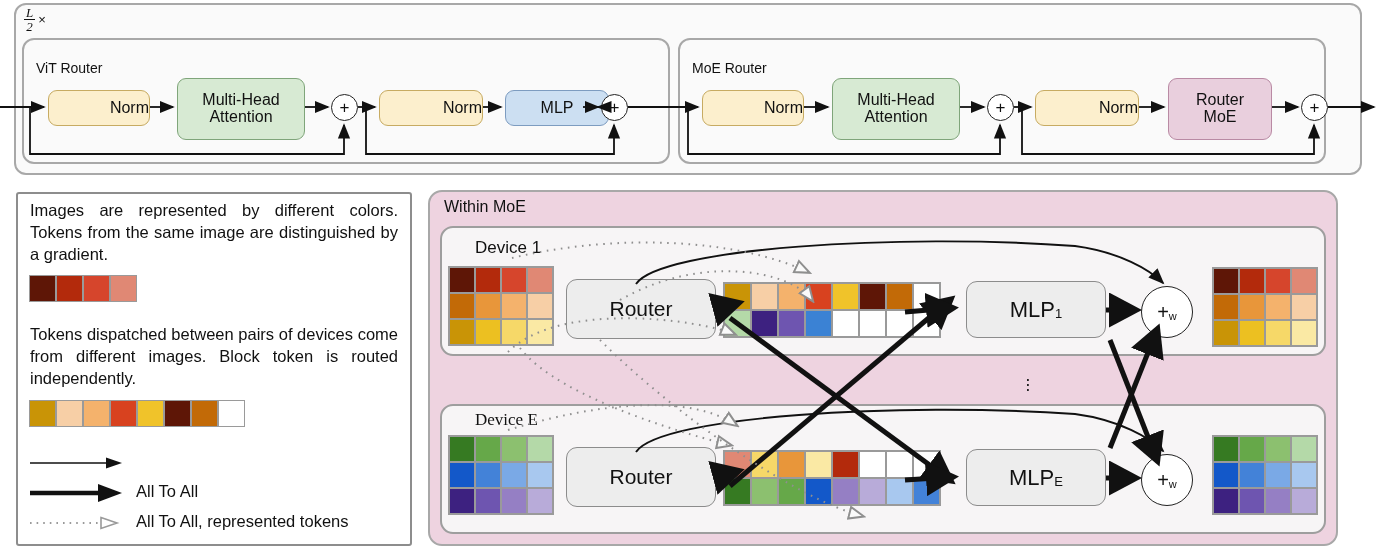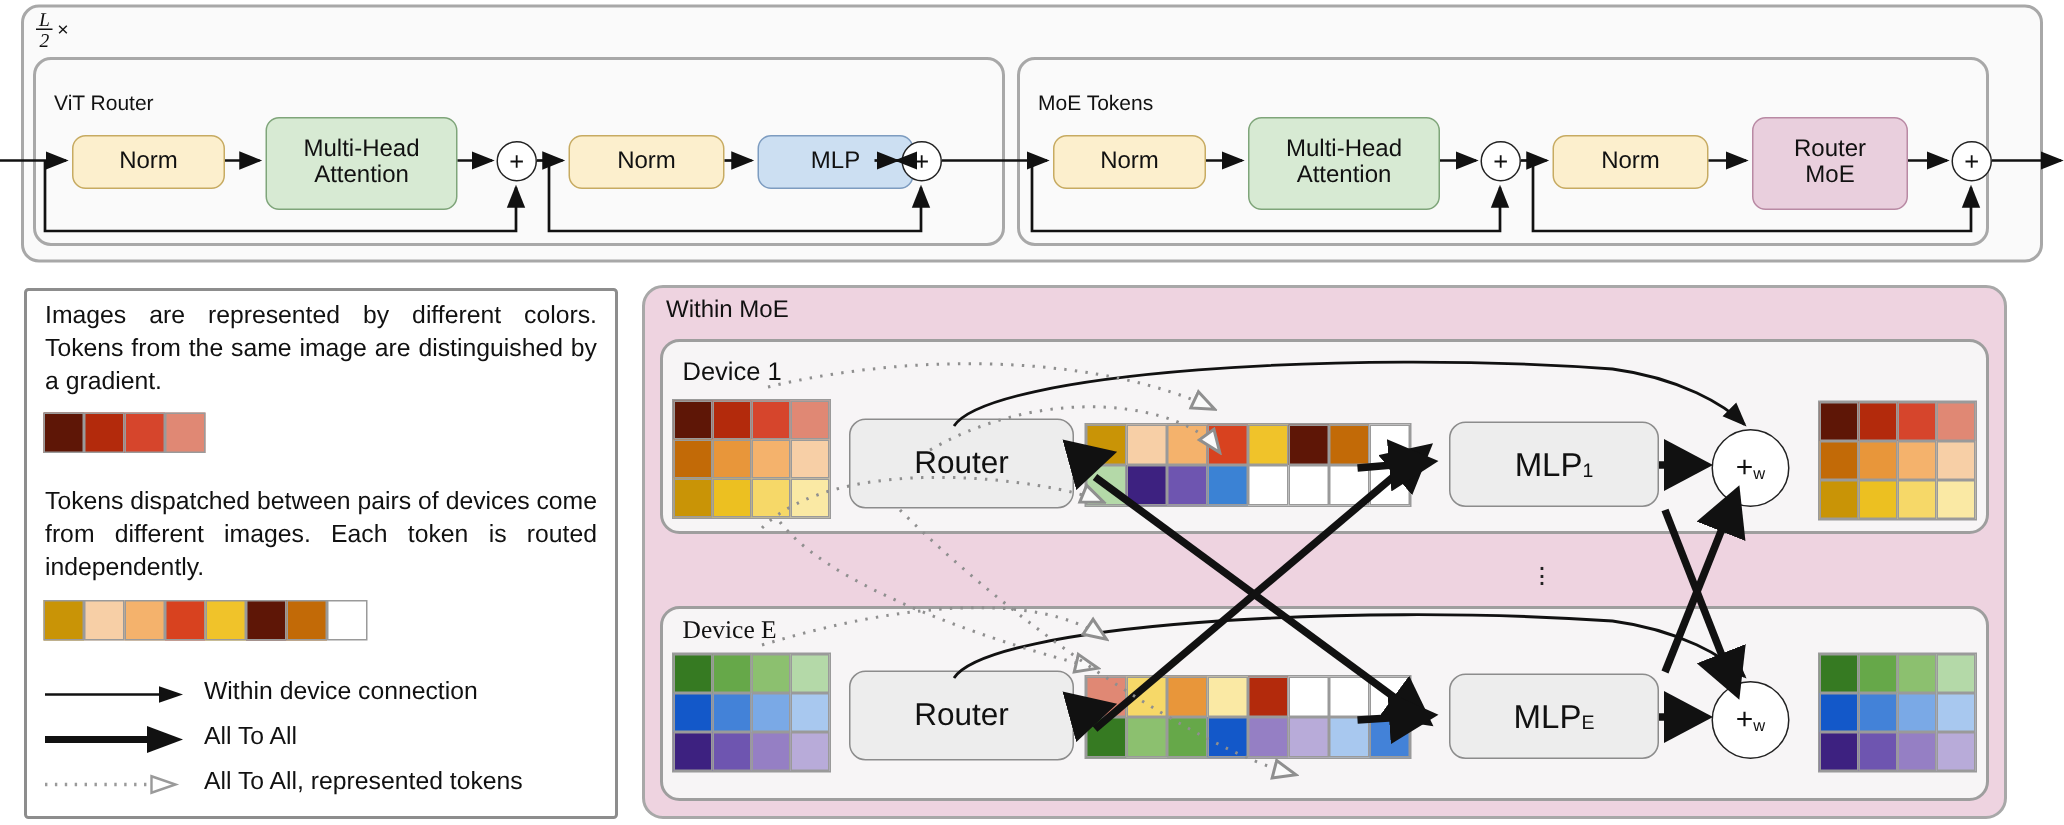--- a/index.html
+++ b/index.html
@@ -19,42 +19,42 @@
   .frac .num{display:block;border-bottom:1.3px solid #111;padding:0 2px;}
   .frac .den{display:block;padding:0 2px;}
   .times{display:inline-block;vertical-align:middle;font-size:13px;margin-left:3px;font-style:normal;}
 
   #vit-block{left:22px;top:38px;width:648px;height:126px;}
   #moe-block{left:678px;top:38px;width:648px;height:126px;}
   .block-title{font-size:14px;color:#111;}
 
   .nodebox{border:1.6px solid #8c8c8c;border-radius:9px;display:flex;align-items:center;
            justify-content:center;text-align:center;line-height:1.05;font-size:16px;}
-  .norm{background:#fcefcd;border-color:#c7ab62;}
+  .norm{background:#fcefcd;border-color:#c7ab62;justify-content:flex-end;}
   .attn{background:#d7ead3;border-color:#7fa57a;}
   .mlpbox{background:#ccdff2;border-color:#7d9cc0;}
   .sparse{background:#e9cfdd;border-color:#b98aa4;}
 
   .plus{border:1.8px solid #222;border-radius:50%;background:#fff;
         display:flex;align-items:center;justify-content:center;font-size:17px;line-height:1;}
 
   
   #legend{left:16px;top:192px;width:396px;height:354px;border:2px solid #8d8d8d;
           border-radius:3px;background:#fff;}
   .legend-text{font-size:16.5px;line-height:1.32;color:#111;text-align:justify;}
   .swatch-row{display:flex;}
   .sw{width:27px;height:27px;border:1.3px solid #9a9a9a;box-sizing:border-box;}
   .legend-item{display:flex;align-items:center;font-size:16.5px;}
 
   
   #moe-panel{left:428px;top:190px;width:910px;height:356px;background:#eed3e0;
              border:2px solid #a8a8a8;border-radius:14px;}
   .moe-panel-title{font-size:16px;color:#111;}
   .device{border:2px solid #9e9e9e;border-radius:13px;background:#f7f5f6;}
-  .device-title{font-size:17px;color:#111;}
+  .device-title{font-size:17px;color:#111;margin-left:20px;}
 
   .grid3x4{display:grid;grid-template-columns:repeat(4,26px);grid-template-rows:repeat(3,26px);
            border:1.3px solid #9a9a9a;box-sizing:content-box;}
   .grid3x4 div{border:1px solid #9a9a9a;box-sizing:border-box;}
 
   .strip{display:grid;grid-template-columns:repeat(8,27px);grid-template-rows:repeat(2,27px);
          border:1.4px solid #9a9a9a;box-sizing:content-box;}
   .strip div{border:1px solid #9a9a9a;box-sizing:border-box;}
 
   .router{border:1.6px solid #8c8c8c;border-radius:11px;background:#ededed;
@@ -100,21 +100,21 @@
   <span>Norm</span>
 </div>
 <div class="abs nodebox mlpbox" style="left:505px;top:90px;width:104px;height:36px;">
   <span>MLP</span>
 </div>
 <div class="abs plus" style="left:601px;top:94px;width:27px;height:27px;">
   <span>+</span>
 </div>
 
 <div class="abs panel-inner" id="moe-block"></div>
-<div class="abs block-title" style="left:692px;top:60px;">MoE Tokens</div>
+<div class="abs block-title" style="left:692px;top:60px;">MoE Router</div>
 
 <div class="abs nodebox norm" style="left:702px;top:90px;width:102px;height:36px;">
   <span>Norm</span>
 </div>
 <div class="abs nodebox attn" style="left:832px;top:78px;width:128px;height:62px;flex-direction:column;">
   <span>Multi-Head</span>
   <span>Attention</span>
 </div>
 <div class="abs plus" style="left:987px;top:94px;width:27px;height:27px;">
   <span>+</span>
@@ -132,40 +132,39 @@
 
 <div class="abs" id="legend"></div>
 <div class="abs legend-text" style="left:30px;top:200px;width:368px;">Images are represented by different colors. Tokens from the same image are distinguished by a gradient.</div>
 <div class="abs swatch-row" style="left:29px;top:275px;">
     <div class="sw" style="background: rgb(94, 22, 6);"></div>
     <div class="sw" style="background: rgb(179, 42, 12);"></div>
     <div class="sw" style="background: rgb(214, 69, 44);"></div>
     <div class="sw" style="background: rgb(224, 136, 116);"></div>
   </div>
 
-<div class="abs legend-text" style="left:30px;top:324px;width:368px;">Tokens dispatched between pairs of devices come from different images. Each token is routed independently.</div>
+<div class="abs legend-text" style="left:30px;top:324px;width:368px;">Tokens dispatched between pairs of devices come from different images. Block token is routed independently.</div>
 <div class="abs swatch-row" style="left:29px;top:400px;">
     <div class="sw" style="background: rgb(201, 148, 6);"></div>
     <div class="sw" style="background: rgb(247, 207, 166);"></div>
     <div class="sw" style="background: rgb(244, 178, 108);"></div>
     <div class="sw" style="background: rgb(216, 66, 31);"></div>
     <div class="sw" style="background: rgb(240, 195, 42);"></div>
     <div class="sw" style="background: rgb(94, 22, 6);"></div>
     <div class="sw" style="background: rgb(194, 106, 7);"></div>
     <div class="sw" style="background: rgb(255, 255, 255);"></div>
   </div>
 
 <div class="abs legend-item" style="left:28px;top:450px;width:370px;height:26px;">
   <span class="abs" style="left:0;top:0;width:98px;height:26px;">
     <svg width="98" height="26" viewBox="0 0 98 26">
       <line x1="2" y1="13" x2="78" y2="13" stroke="#111" stroke-width="1.7"></line>
       <polygon points="78,7.5 94,13 78,18.5" fill="#111"></polygon>
     </svg>
   </span>
-  <span class="abs" style="left:108px;top:2px;">Within device connection</span>
 </div>
 
 <div class="abs legend-item" style="left:28px;top:480px;width:370px;height:26px;">
   <span class="abs" style="left:0;top:0;width:98px;height:26px;">
     <svg width="98" height="26" viewBox="0 0 98 26">
       <line x1="2" y1="13" x2="72" y2="13" stroke="#111" stroke-width="4.6"></line>
       <polygon points="70,4 94,13 70,22" fill="#111"></polygon>
     </svg>
   </span>
   <span class="abs" style="left:108px;top:2px;">All To All</span>

